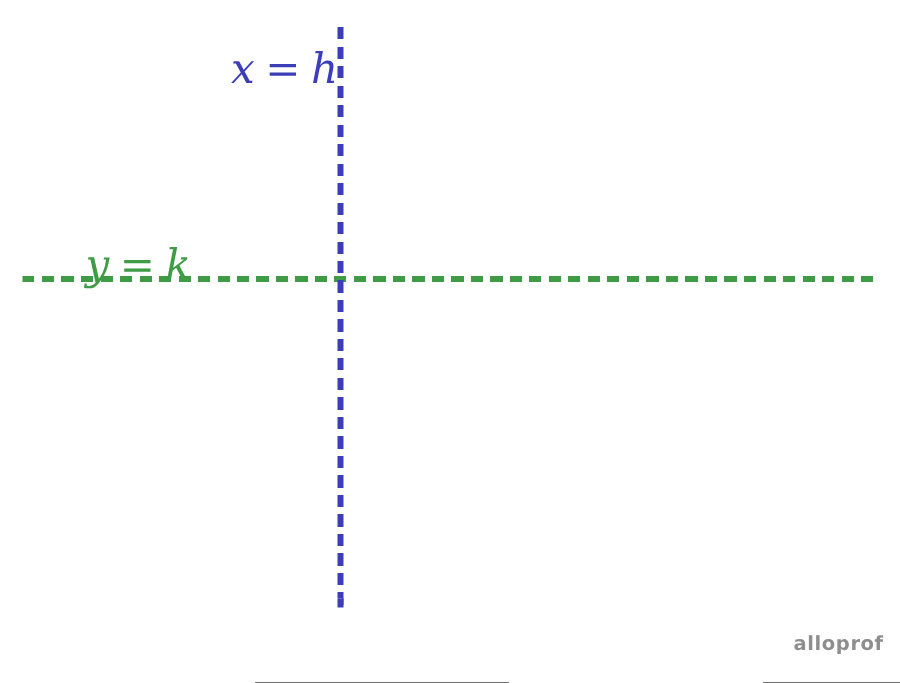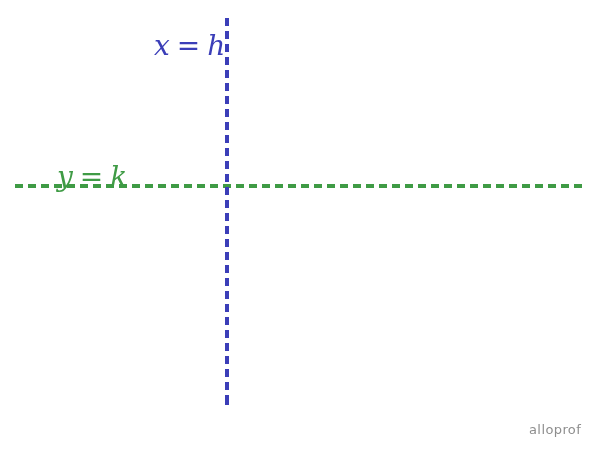--- a/index.html
+++ b/index.html
@@ -94,21 +94,21 @@
     top: 151px;
     color: #3f9b45;
     margin-top: 12px;
   }
   
   .watermark {
     position: absolute;
     left: 529px;
     top: 422px;
     font-family: "DejaVu Sans", sans-serif;
-    font-weight: normal;
+    font-weight: bold;
     font-size: 13px;
     letter-spacing: 0.4px;
     color: #8e8e8e;
     z-index: 4;
   }
 </style>
 </head>
 <body>
 
 <div class="figure">

